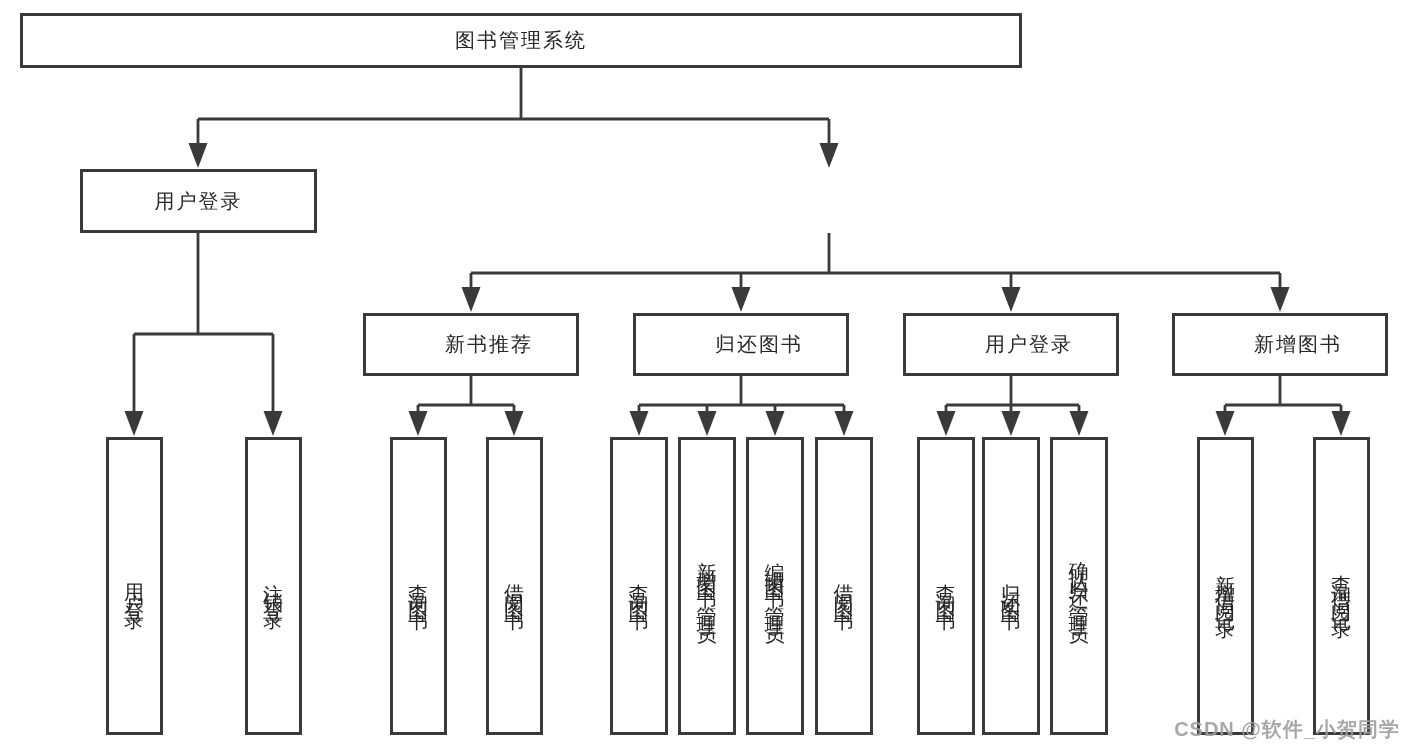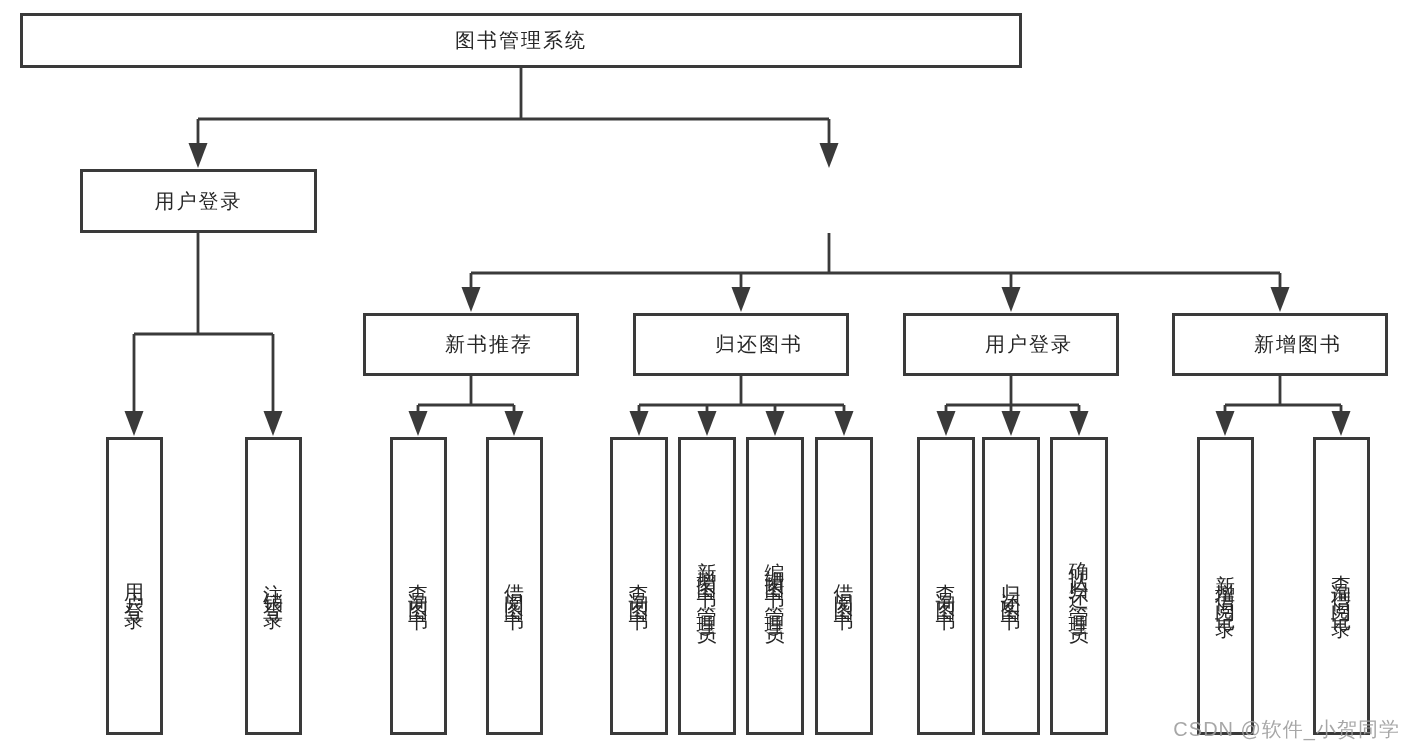--- a/index.html
+++ b/index.html
@@ -66,20 +66,21 @@
   .watermark {
     position: absolute;
     right: 5px;
     bottom: 4px;
     font-size: 20px;
     letter-spacing: 1px;
     color: var(--watermark);
     opacity: 0.9;
     z-index: 3;
     white-space: nowrap;
+    font-weight: bold;
   }
 </style>
 </head>
 <body>
 
 <div class="canvas">
 
   <svg class="connectors" viewBox="0 0 1405 747" xmlns="http://www.w3.org/2000/svg">
 
     <path d="M521,68 L521,119 M198,119 L829,119 M198,119 L198,143 M829,119 L829,143"></path>

